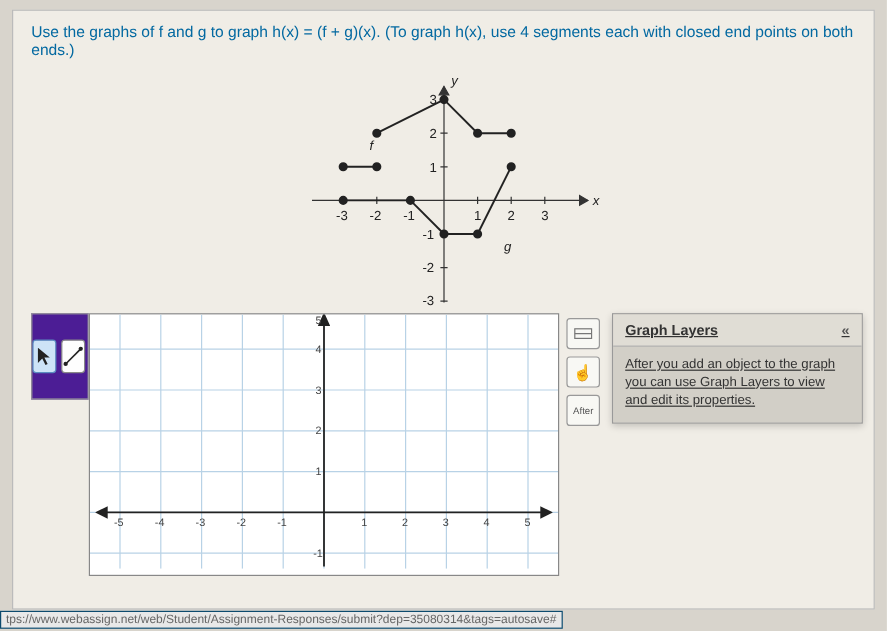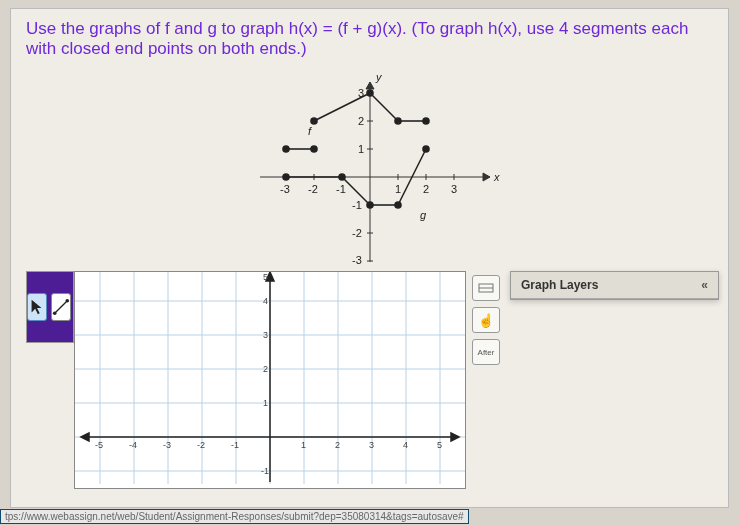--- a/index.html
+++ b/index.html
@@ -14,22 +14,22 @@
   }
   .content-area {
     background: #f0ede6;
     border: 1px solid #bbb;
     margin: 8px 10px 0 10px;
     padding: 10px 15px 0 15px;
     height: 500px;
     position: relative;
   }
   .instruction {
-    font-size: 17px;
-    color: #6d28d9;
+    font-size: 13px;
+    color: #0369a1;
     margin-bottom: 8px;
   }
   .static-graph {
     margin: 0 auto 4px auto;
     display: block;
   }
   .static-graph svg { display: block; margin: 0 auto; }
   .tool-row {
     display: flex;
     align-items: flex-start;
@@ -99,20 +99,21 @@
     color: #555;
   }
   .layers-panel {
     position: absolute;
     top: 0;
     left: 0;
     right: -6px;
     background: #d5d2ca;
     border: 1px solid #999;
     box-shadow: 0 2px 6px rgba(0,0,0,0.2);
+    text-decoration: underline;
   }
   .layers-header {
     padding: 6px 10px;
     font-size: 12px;
     font-weight: bold;
     border-bottom: 1px solid #aaa;
     background: #e0ddd5;
     display: flex;
     justify-content: space-between;
   }
@@ -319,19 +320,20 @@
         <span>After</span>
       </div>
     </div>
 
     <div class="right-side">
       <div class="layers-panel">
         <div class="layers-header">
           <span>Graph Layers</span>
           <span class="collapse-icon">«</span>
         </div>
+        <div class="layers-body">After you add an object to the graph you can use Graph Layers to view and edit its properties.</div>
       </div>
     </div>
   </div>
 
 </div>
 
 <div class="url-bar">tps://www.webassign.net/web/Student/Assignment-Responses/submit?dep=35080314&amp;tags=autosave#</div>
 
 </body></html>

